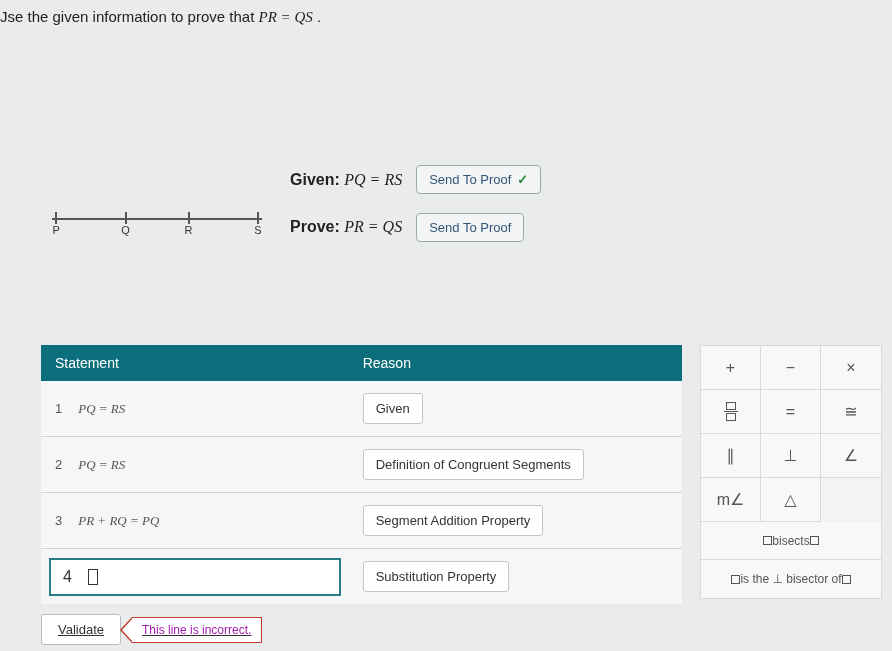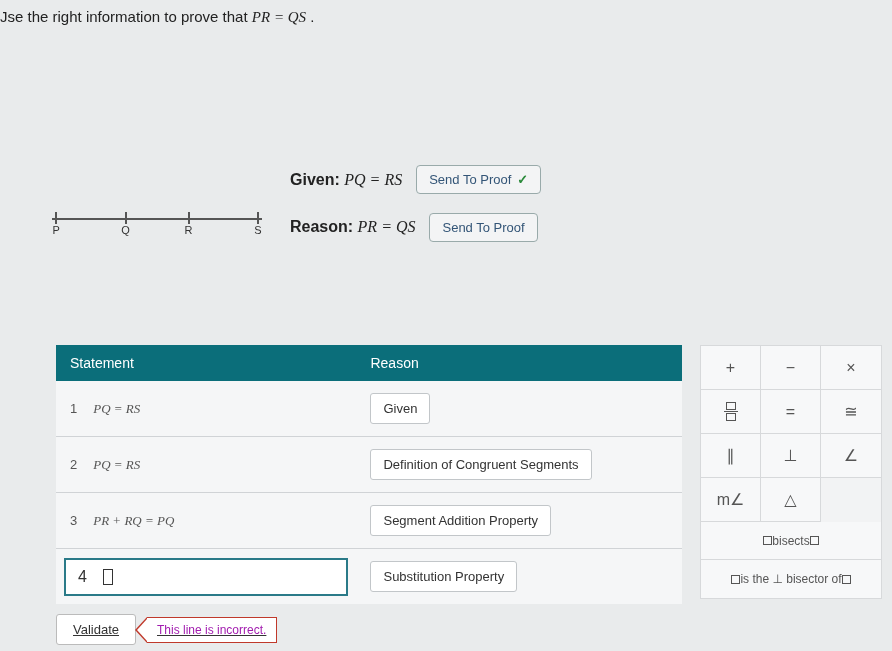--- a/index.html
+++ b/index.html
@@ -56,21 +56,21 @@
   .send-btn {
     border: 1px solid #9aa; background: #f3f4f5;
     color: #357; font-size: 13px; padding: 6px 12px;
     border-radius: 4px; display: inline-flex; align-items: center; gap: 6px;
     cursor: pointer;
   }
   .send-btn .chk { color: #2a8a3a; font-weight: bold; }
 
   .lower {
     position: absolute;
-    top: 345px; left: 56px; right: 10px;
+    top: 345px; left: 41px; right: 10px;
     display: flex; gap: 18px; align-items: flex-start;
   }
   .proof {
     flex: 1;
   }
   table.proof-tbl {
     width: 100%; border-collapse: collapse; background: #f5f6f7;
   }
   .proof-tbl th {
     background: #0b6e7a; color: #fff; text-align: left;
@@ -141,21 +141,21 @@
   .sq { display:inline-block; width:9px; height:9px; border:1.3px solid #555; vertical-align:middle; }
   .frac { display:inline-flex; flex-direction:column; align-items:center; line-height:1; }
   .frac .n,.frac .d{ width:10px;height:8px;border:1.2px solid #555; }
   .frac .bar{ width:14px;height:1.4px;background:#555; margin:1px 0;}
   .ovr { text-decoration: overline; }
 </style>
 </head>
 <body>
 
 <div class="prompt">
-  <span>Jse the right information to prove that </span>
+  <span>Jse the given information to prove that </span>
   <span class="math">PR = QS</span>
   <span>.</span>
 </div>
 
 <div class="mid">
   <div class="mid-row">
     <div style="width:238px"></div>
     <span class="gp">
       <span class="lbl">Given:</span>
       <span class="expr">PQ = RS</span>
@@ -171,21 +171,21 @@
       <div class="tick" style="left:2%"></div>
       <div class="tick" style="left:35%"></div>
       <div class="tick" style="left:65%"></div>
       <div class="tick" style="left:98%"></div>
       <span class="pt" style="left:2%">P</span>
       <span class="pt" style="left:35%">Q</span>
       <span class="pt" style="left:65%">R</span>
       <span class="pt" style="left:98%">S</span>
     </div>
     <span class="gp">
-      <span class="lbl">Reason:</span>
+      <span class="lbl">Prove:</span>
       <span class="expr">PR = QS</span>
     </span>
     <button class="send-btn">
       <span>Send To Proof</span>
     </button>
   </div>
 </div>
 
 <div class="lower">
   <div class="proof">

